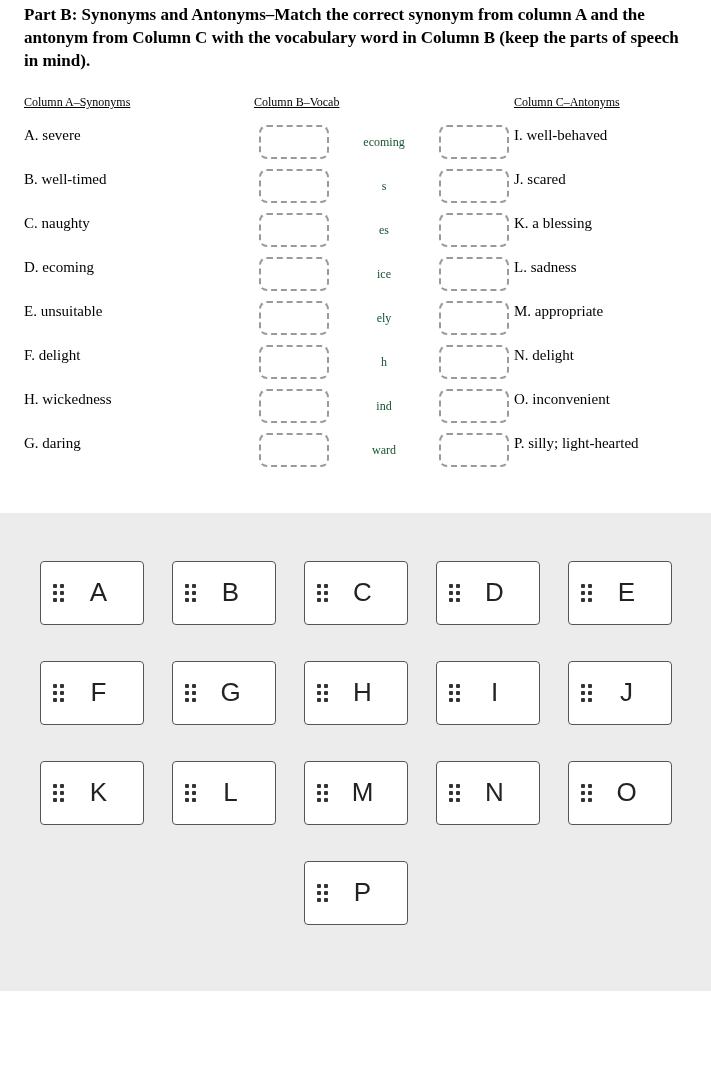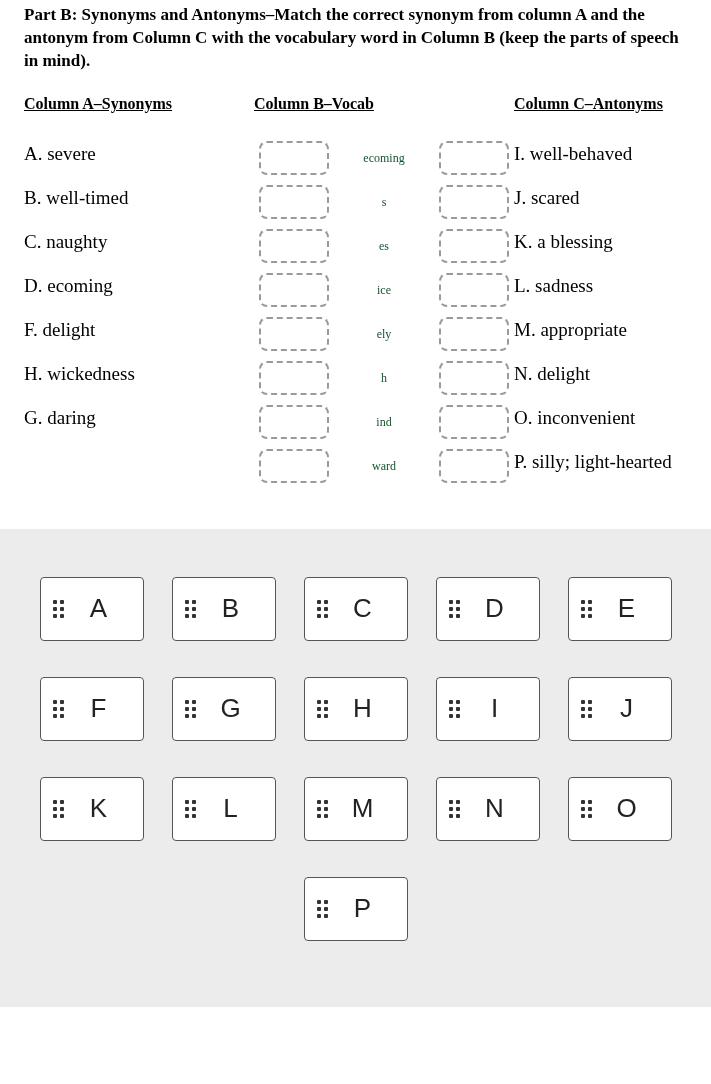--- a/index.html
+++ b/index.html
@@ -23,27 +23,27 @@
     display:flex;
     gap:0;
   }
   .col {
     flex:0 0 auto;
   }
   .col-a { width: 230px; }
   .col-b { width: 260px; position:relative; }
   .col-c { width: 190px; }
   .col-head {
-    font-size:16px;
-    font-weight:bold;
+    font-size:12px;
+    font-weight:normal;
     text-decoration: underline;
-    margin-bottom: 24px;
+    margin-bottom: 11px;
   }
   .item-a, .item-c {
-    font-size:19px;
+    font-size:15px;
     height:44px;
     display:flex;
     align-items:flex-start;
     padding-top:6px;
   }
   .vocab-row {
     height:44px;
     position:relative;
     display:flex;
     align-items:center;
@@ -114,20 +114,21 @@
   <div class="instructions">Part B: Synonyms and Antonyms–Match the correct synonym from column A and the antonym from Column C with the vocabulary word in Column B (keep the parts of speech in mind).</div>
 
   <div class="cols">
 
     <div class="col col-a">
       <div class="col-head">Column A–Synonyms</div>
       <div class="item-a">A. severe</div>
       <div class="item-a">B. well-timed</div>
       <div class="item-a">C. naughty</div>
       <div class="item-a">D. ecoming</div>
+      <div class="item-a">E. unsuitable</div>
       <div class="item-a">F. delight</div>
       <div class="item-a">H. wickedness</div>
       <div class="item-a">G. daring</div>
     </div>
 
     <div class="col col-b">
       <div class="col-head">Column B–Vocab</div>
 
       <div class="vocab-row">
         <div class="drop" style="left:5px;top:4px"></div>

